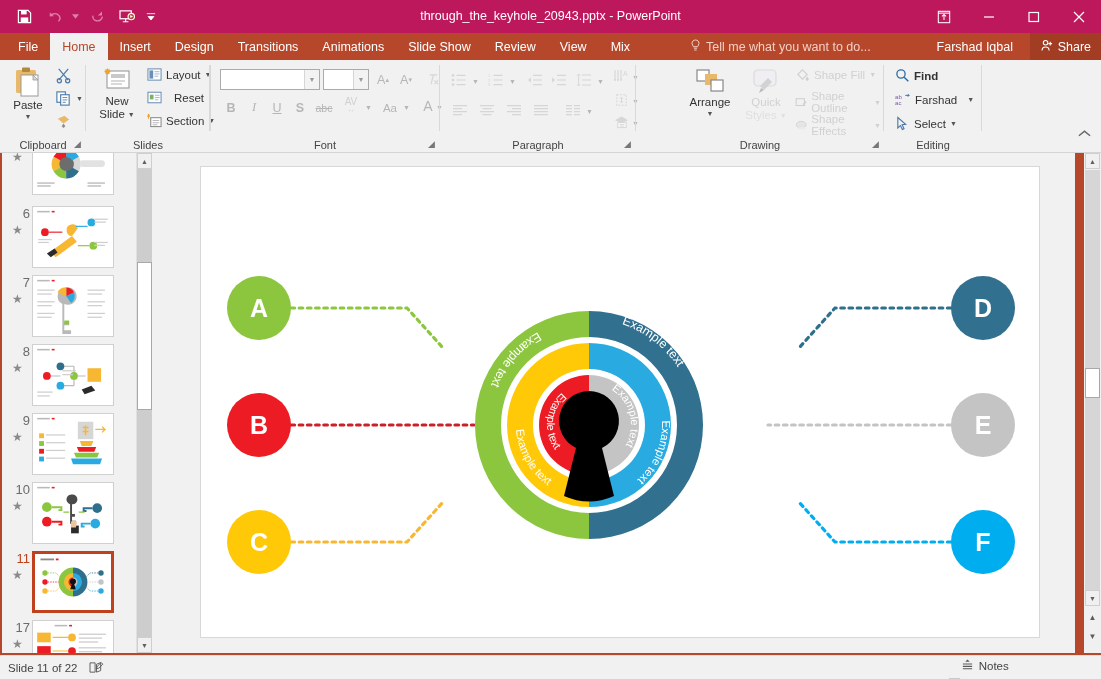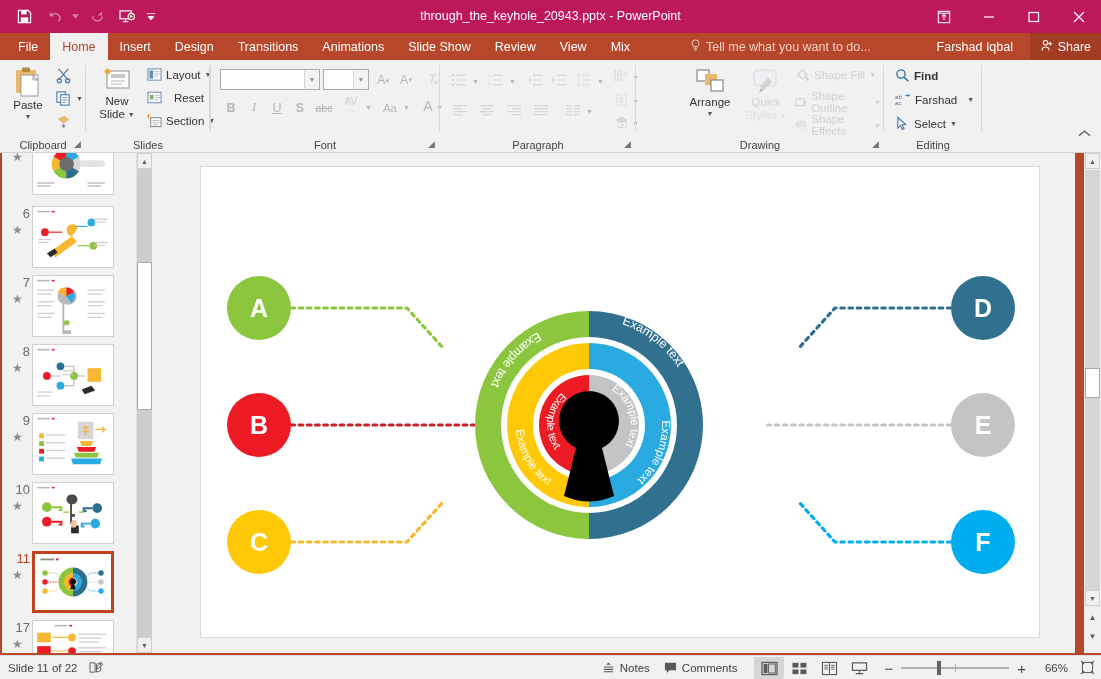--- a/index.html
+++ b/index.html
@@ -104,21 +104,21 @@
   .rsb-nav { position:absolute; left:1px; width:15px; height:15px;
              display:flex; align-items:center; justify-content:center;
              font-size:8px; color:#5c5c5c; }
 
   
   .status { position:absolute; left:0; bottom:0; width:1101px; height:24px;
             background:#f1f1f1; border-top:1px solid #dedede; }
   .st-left { position:absolute; left:8px; top:0; height:24px; display:flex;
              align-items:center; gap:12px; font-size:11.5px; color:#444; }
   .st-right { position:absolute; right:6px; top:0; height:24px; display:flex;
-              align-items:center; gap:0px; font-size:11.5px; color:#444; }
+              align-items:center; gap:0px; font-size:11.5px; color:#444;flex-direction:column; }
   .st-item { display:flex; align-items:center; gap:5px; padding:2px 7px; border-radius:2px; color:#444; }
   .view-btn { width:30px; height:22px; display:flex; align-items:center;
               justify-content:center; color:#5a5a5a; }
   .view-btn.active { background:#d6d6d6; }
   .zoomrow { display:flex; align-items:center; gap:6px; margin-left:8px; }
   .zslider { position:relative; width:108px; height:16px; }
   .ztrack { position:absolute; left:0; right:0; top:7px; height:2px; background:#b0b0b0; }
   .zmid { position:absolute; left:54px; top:4px; width:1px; height:8px; background:#b0b0b0; }
   .zhandle { position:absolute; left:36px; top:1px; width:4px; height:14px; background:#636363; }
   .zpct { width:34px; text-align:right; }

